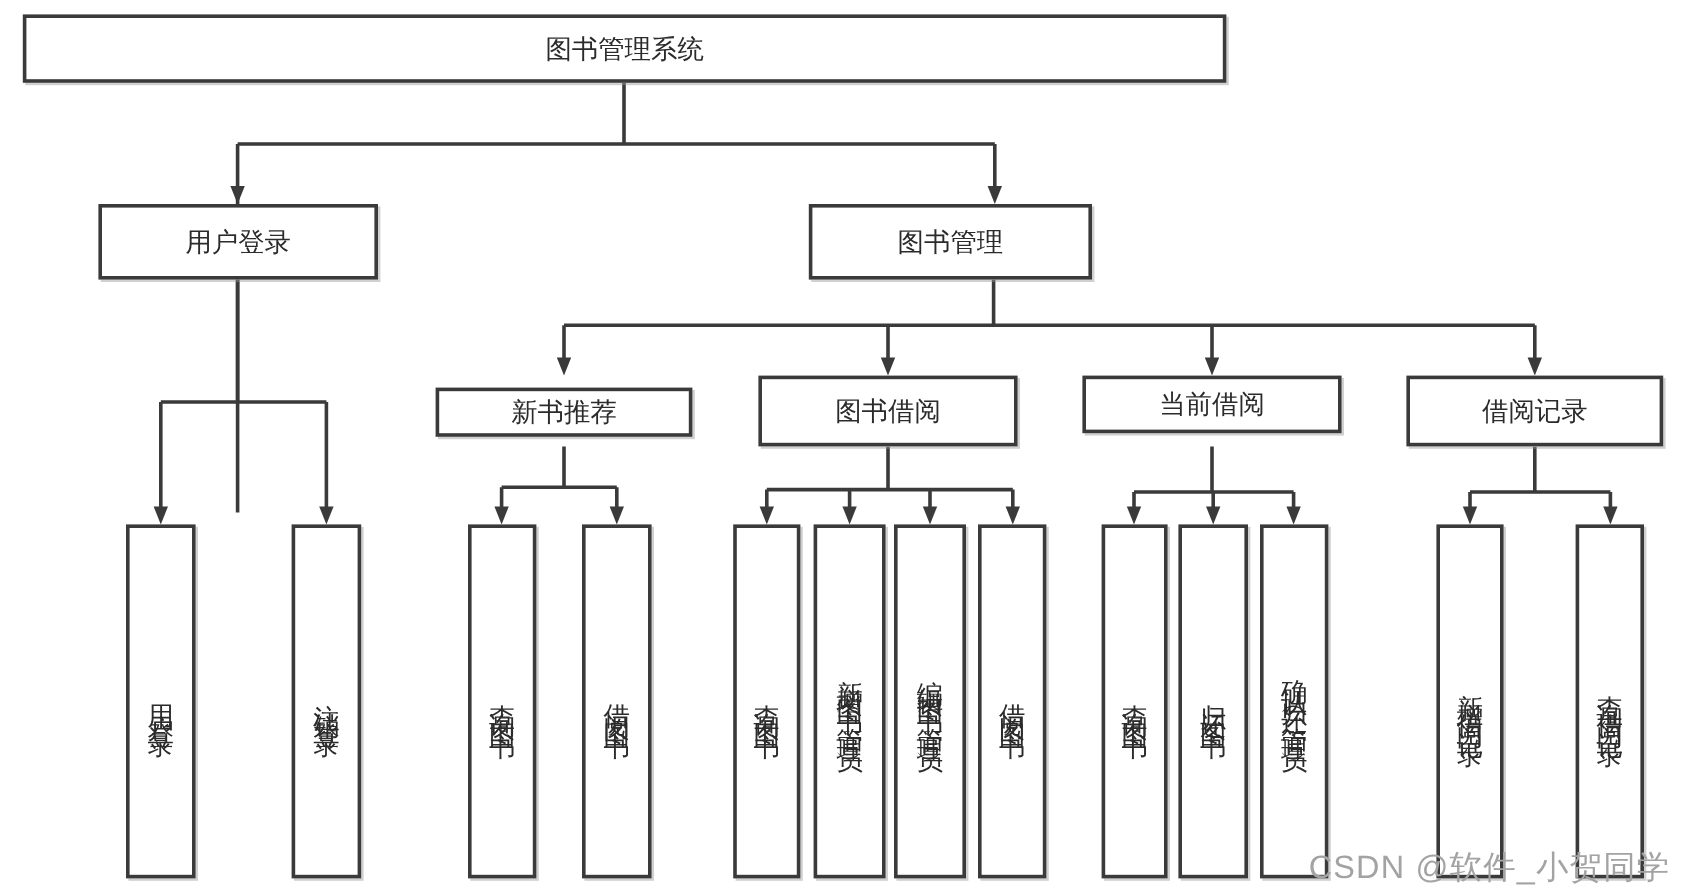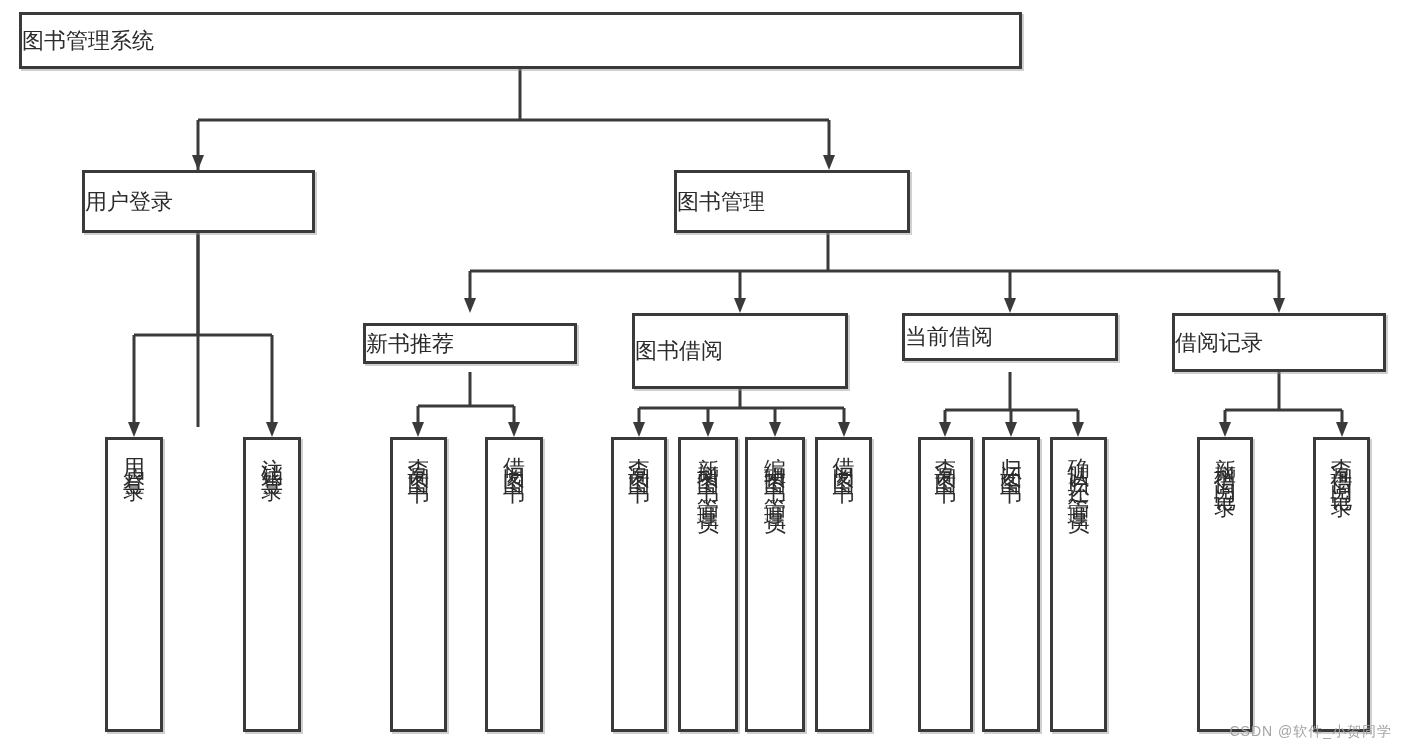--- a/index.html
+++ b/index.html
@@ -22,38 +22,38 @@
     z-index: 1;
   }
   .node {
     position: absolute;
     box-sizing: border-box;
     border: 3px solid #3a3a3a;
     background: #ffffff;
     box-shadow: 2px 2px 0 rgba(150,150,150,0.45);
     display: flex;
     align-items: center;
-    justify-content: flex-start;
+    justify-content: center;
     color: #2b2b2b;
     font-size: 22px;
     z-index: 2;
     white-space: nowrap;
   }
   .node.vertical {
     writing-mode: vertical-rl;
     text-orientation: mixed;
     letter-spacing: 8px;
     line-height: 1;
   }
   .watermark {
     position: absolute;
     right: 13px;
     bottom: 6px;
     color: #a3a3a3;
-    font-size: 14px;
+    font-size: 27px;
     letter-spacing: 1px;
     z-index: 3;
     white-space: nowrap;
   }
 </style>
 </head>
 <body>
 
 <div class="canvas">
 
@@ -107,21 +107,21 @@
   <div class="node" style="left:82px; top:170px; width:233px; height:63px">
     <span>用户登录</span>
   </div>
   <div class="node" style="left:674px; top:170px; width:236px; height:63px">
     <span>图书管理</span>
   </div>
 
   <div class="node" style="left:363px; top:323px; width:214px; height:41px">
     <span>新书推荐</span>
   </div>
-  <div class="node" style="left:632px; top:313px; width:216px; height:76px">
+  <div class="node" style="left:632px; top:313px; width:216px; height:59px">
     <span>图书借阅</span>
   </div>
   <div class="node" style="left:902px; top:313px; width:216px; height:48px">
     <span>当前借阅</span>
   </div>
   <div class="node" style="left:1172px; top:313px; width:214px; height:59px">
     <span>借阅记录</span>
   </div>
 
   <div class="node vertical" style="left:105px; top:437px; width:58px; height:295px">

